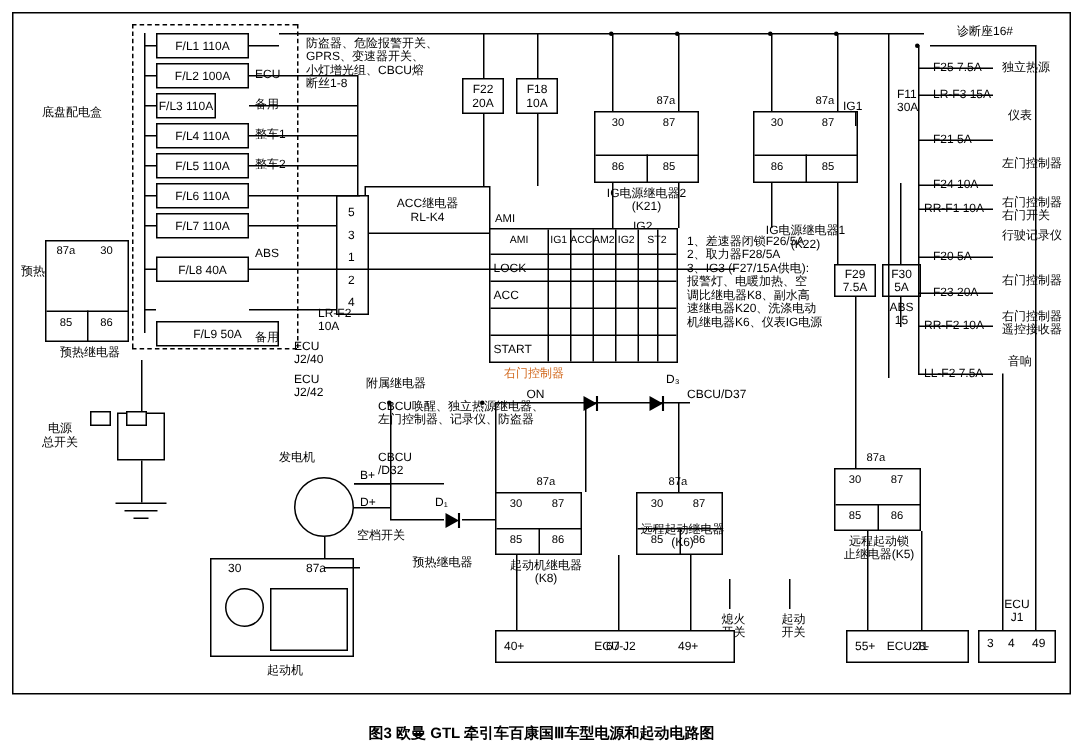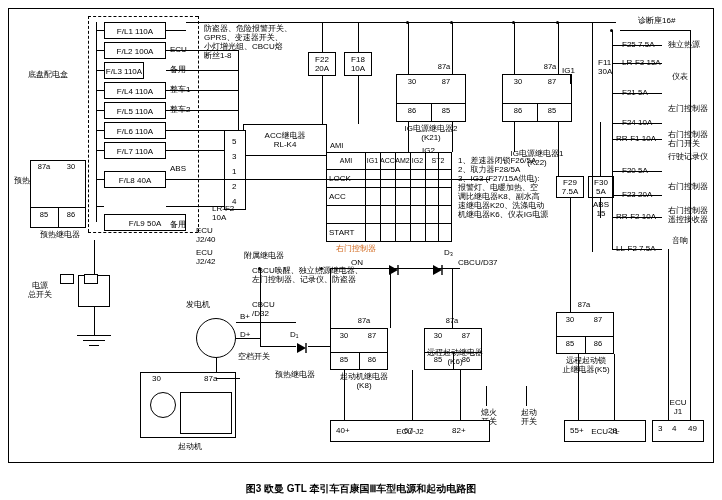--- a/index.html
+++ b/index.html
@@ -332,21 +332,21 @@
   <div class="lbl c" style="left:512px;top:408px;width:34px;">起动
 开关</div>
   <div class="ln v" style="left:486px;top:386px;height:20px;"></div>
   <div class="ln v" style="left:526px;top:386px;height:20px;"></div>
 
   <div class="box" style="left:330px;top:420px;width:160px;height:22px;">
     <span class="t">ECU J2</span>
   </div>
   <div class="lbl" style="left:336px;top:426px;">40+</div>
   <div class="lbl" style="left:404px;top:426px;">67-</div>
-  <div class="lbl" style="left:452px;top:426px;">82+</div>
+  <div class="lbl" style="left:452px;top:426px;">49+</div>
 
   <div class="box" style="left:564px;top:420px;width:82px;height:22px;">
     <span class="t">ECU J1</span>
   </div>
   <div class="lbl" style="left:570px;top:426px;">55+</div>
   <div class="lbl" style="left:608px;top:426px;">28-</div>
 
   <div class="box" style="left:652px;top:420px;width:52px;height:22px;"></div>
   <div class="lbl" style="left:658px;top:424px;">3</div>
   <div class="lbl" style="left:672px;top:424px;">4</div>

